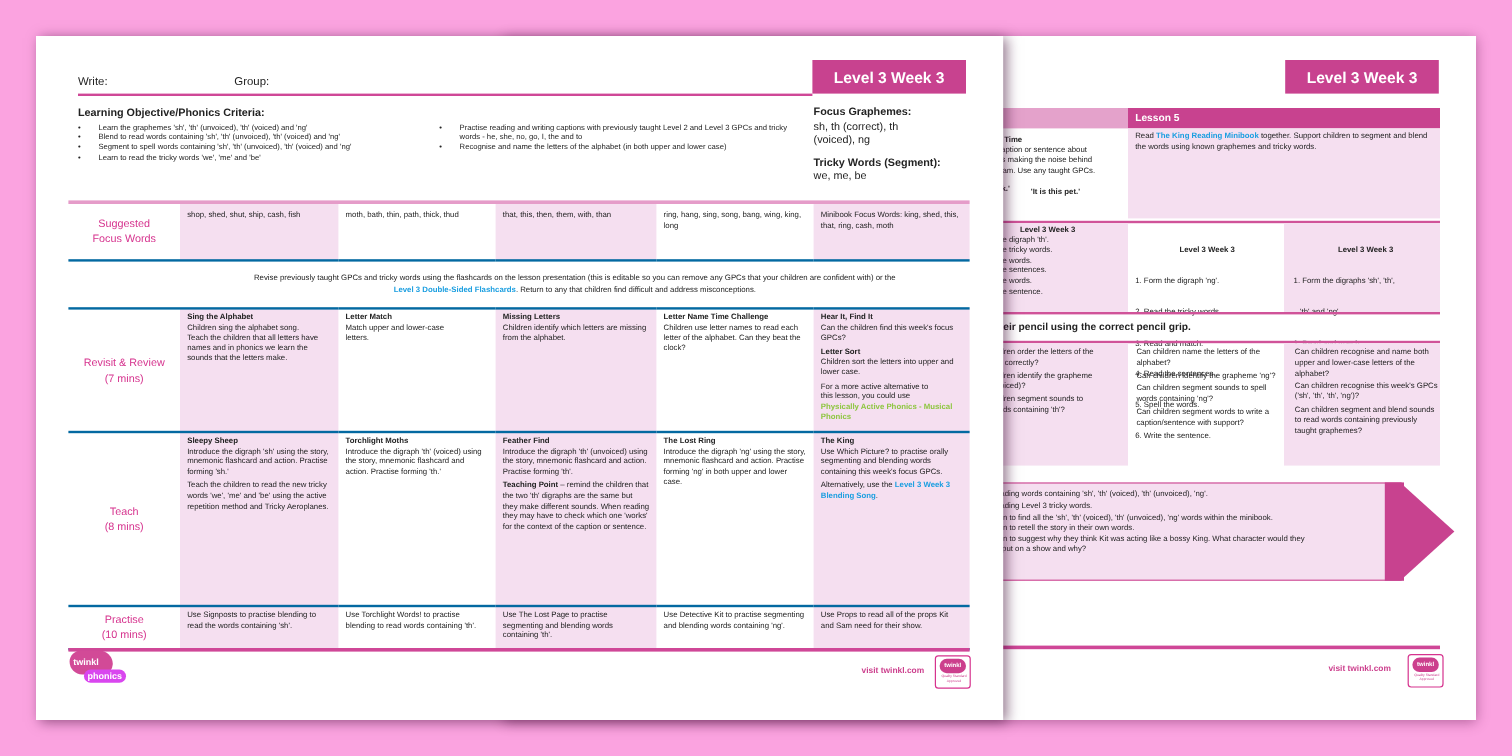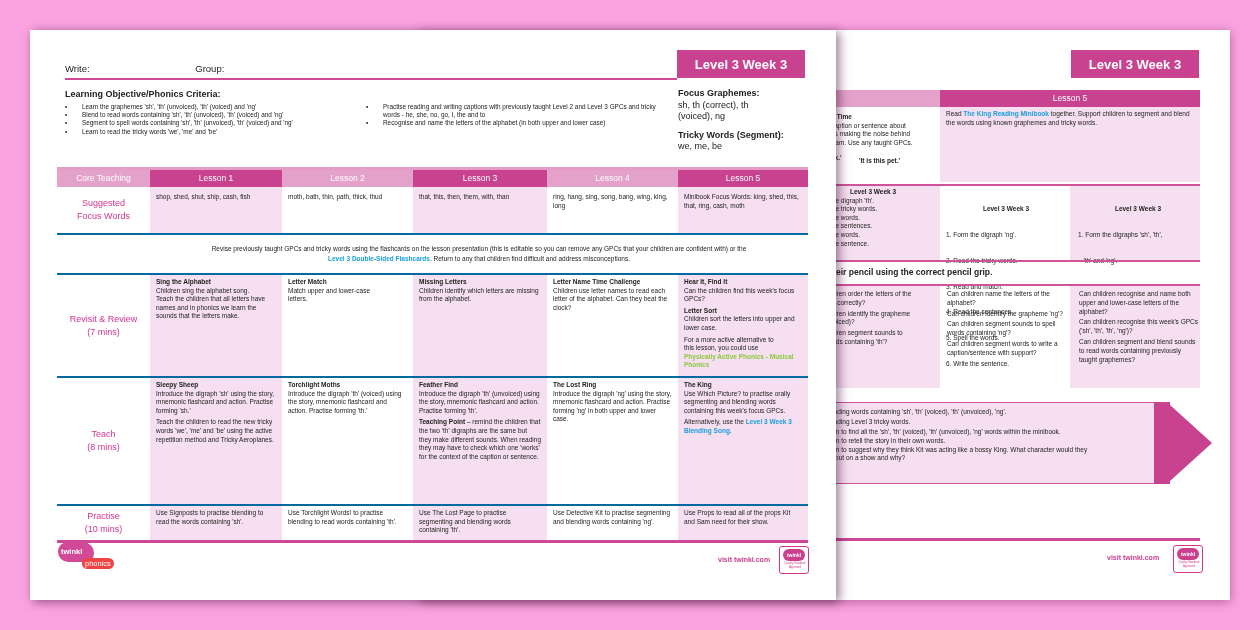--- a/index.html
+++ b/index.html
@@ -14,39 +14,39 @@
   .date-row span { display: inline-block; }
   .lo-title { position: absolute; left: 35px; top: 59px; font-size: 9px; font-weight: bold; }
   .lo-list { position: absolute; font-size: 6.4px; line-height: 8.2px; list-style: none; }
   .lo-list li { position: relative; padding-left: 17px; }
   .lo-list li::before { content: "•"; position: absolute; left: 0; }
   .focus { position: absolute; left: 648px; top: 58px; width: 150px; font-size: 9px; line-height: 11.5px; }
   .focus .t { font-weight: bold; }
   .focus .v { margin-bottom: 7px; }
   table.grid { position: absolute; border-collapse: collapse; table-layout: fixed; font-size: 6.5px; line-height: 8.6px; }
   table.grid td, table.grid th { vertical-align: top; padding: 3px 6px; }
-  .th-cell { color: #fff; font-weight: normal; font-size: 8.5px; text-align: center; height: 17px; vertical-align: middle !important; }
+  .th-cell { color: #fff; font-weight: bold; font-size: 8.5px; text-align: left; height: 17px; vertical-align: middle !important; }
   .th-dark { background: #c8428f; }
   .th-light { background: #e4a2cb; }
   .rowlabel { color: #d6338e; font-size: 9px; line-height: 13px; text-align: center; vertical-align: middle !important; }
   .shade { background: #f5dff0; }
   .sepline td { border-top: 2px solid #0369a1; }
   .blue { color: #1a9ee0; font-weight: bold; }
   .green { color: #8dc63f; font-weight: bold; }
   .b { font-weight: bold; }
   .gap { display: block; height: 3px; }
   .center { text-align: center; }
   .footer-line { position: absolute; height: 3px; background: #cf4797; }
   .visit { position: absolute; font-size: 7px; font-weight: bold; color: #cc3f8d; }
   .qs-badge { position: absolute; width: 30px; height: 28px; border: 1px solid #d6338e; border-radius: 3px; background: #fff; }
   .qs-badge .cloud { position: absolute; left: 3px; top: 2px; width: 22px; height: 12px; background: #cc3f8d; border-radius: 7px; color: #fff; font-size: 5px; font-weight: bold; text-align: center; line-height: 12px; }
   .qs-badge .txt { position: absolute; left: 1px; top: 15px; width: 28px; font-size: 2.8px; color: #cc3f8d; text-align: center; line-height: 3.6px; }
   .logo { position: absolute; left: 28px; top: 512px; width: 48px; height: 36px; }
   .logo .cloud { position: absolute; left: 0; top: 0; width: 36px; height: 20px; background: #d24a97; border-radius: 10px 12px 9px 11px; color: #fff; font-size: 7.5px; font-weight: bold; line-height: 19px; padding-left: 3px; }
-  .logo .ph { position: absolute; left: 24px; top: 16px; background: #ef4444; color: #fff; border-radius: 6px; font-size: 7.5px; font-weight: normal; padding: 1px 3px; }
+  .logo .ph { position: absolute; left: 12px; top: 16px; background: #d946ef; color: #fff; border-radius: 6px; font-size: 7.5px; font-weight: bold; padding: 1px 3px; }
   .arrow-box { position: absolute; background: #f5dff0; border-top: 1px solid #d05399; border-bottom: 1px solid #d05399; font-size: 6.5px; line-height: 9.8px; padding: 4px 0 0 0; }
   .arrow-band { position: absolute; background: #c8428f; }
   .arrow-head { position: absolute; width: 0; height: 0; border-top: 38px solid transparent; border-bottom: 38px solid transparent; border-left: 42px solid #c8428f; }
   .grip { position: absolute; font-size: 8.5px; font-weight: bold; }
 </style>
 </head>
 <body>
 
 <div class="page" id="back">
   <div class="hdr-line" style="left:0;top:68px;width:651px;"></div>
@@ -198,28 +198,20 @@
   <table class="grid" style="left:27px;top:140px;width:751px;">
     <colgroup>
       <col style="width:93px">
         <col style="width:132px">
         <col style="width:131px">
         <col style="width:134px">
         <col style="width:131px">
         <col style="width:130px">
     </colgroup>
     <tbody>
-        <tr>
-      <th class="th-cell th-light">Core Teaching</th>
-      <th class="th-cell th-dark">Lesson 1</th>
-      <th class="th-cell th-light">Lesson 2</th>
-      <th class="th-cell th-dark">Lesson 3</th>
-      <th class="th-cell th-light">Lesson 4</th>
-      <th class="th-cell th-dark">Lesson 5</th>
-    </tr>
     <tr style="height:32px">
       <td class="rowlabel" style="padding:10px 14px">Suggested Focus Words</td>
       <td class="shade" style="padding-top:6px">shop, shed, shut, ship, cash, fish</td>
       <td style="padding-top:6px">moth, bath, thin, path, thick, thud</td>
       <td class="shade" style="padding-top:6px">that, this, then, them, with, than</td>
       <td style="padding-top:6px">ring, hang, sing, song, bang, wing, king, long</td>
       <td class="shade" style="padding-top:6px">Minibook Focus Words: king, shed, this, that, ring, cash, moth</td>
     </tr>
     <tr class="sepline" style="height:40px">
       <td></td>
@@ -253,21 +245,21 @@
         <div class="b">Hear It, Find It</div>
         <div>Can the children find this week's focus GPCs?</div>
         <span class="gap"></span>
         <div class="b">Letter Sort</div>
         <div>Children sort the letters into upper and lower case.</div>
         <span class="gap"></span>
         <div style="width:100px">For a more active alternative to this lesson, you could use</div>
         <div class="green">Physically Active Phonics - Musical Phonics</div>
       </td>
     </tr>
-    <tr class="sepline" style="height:128px">
+    <tr class="sepline" style="height:145px">
       <td class="rowlabel">
         <div>Teach</div>
         <div>(8 mins)</div>
       </td>
       <td class="shade">
         <div class="b">Sleepy Sheep</div>
         <div>Introduce the digraph 'sh' using the story, mnemonic flashcard and action. Practise forming 'sh.'</div>
         <span class="gap"></span>
         <div>Teach the children to read the new tricky words 'we', 'me' and 'be' using the active repetition method and Tricky Aeroplanes.</div>
       </td>

